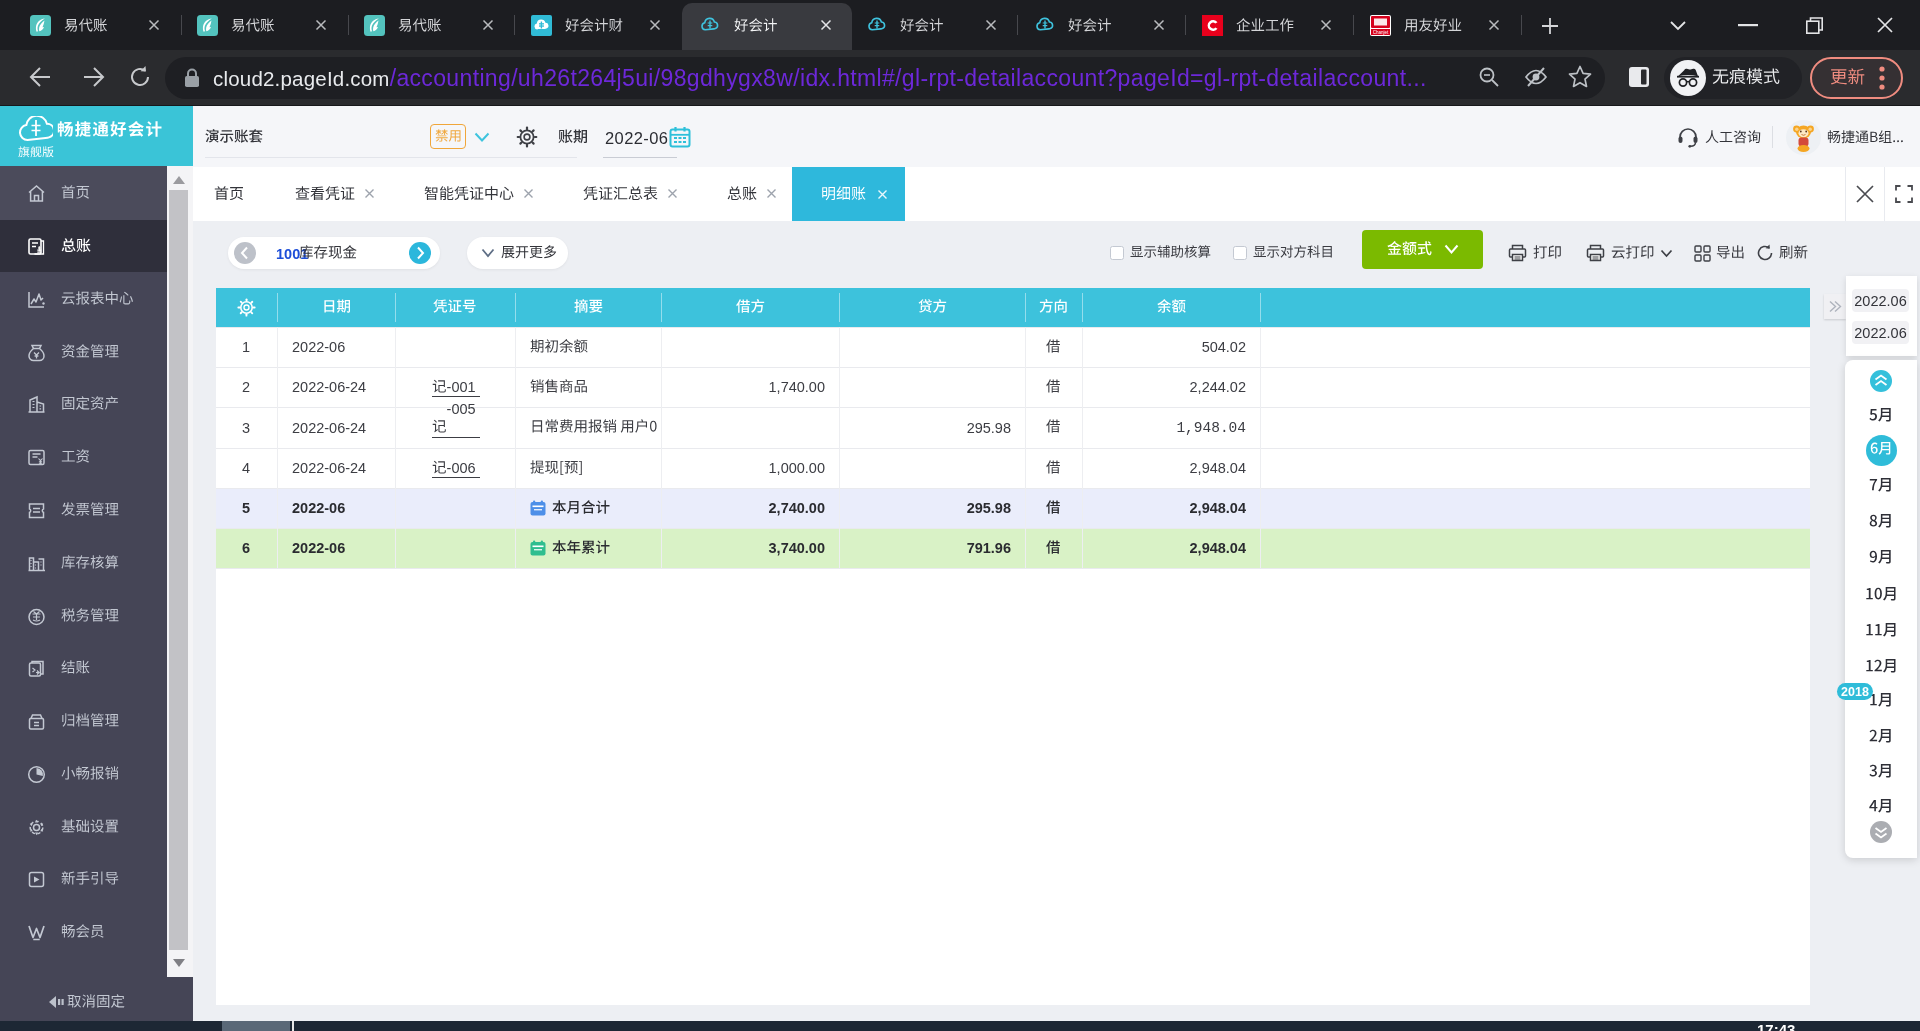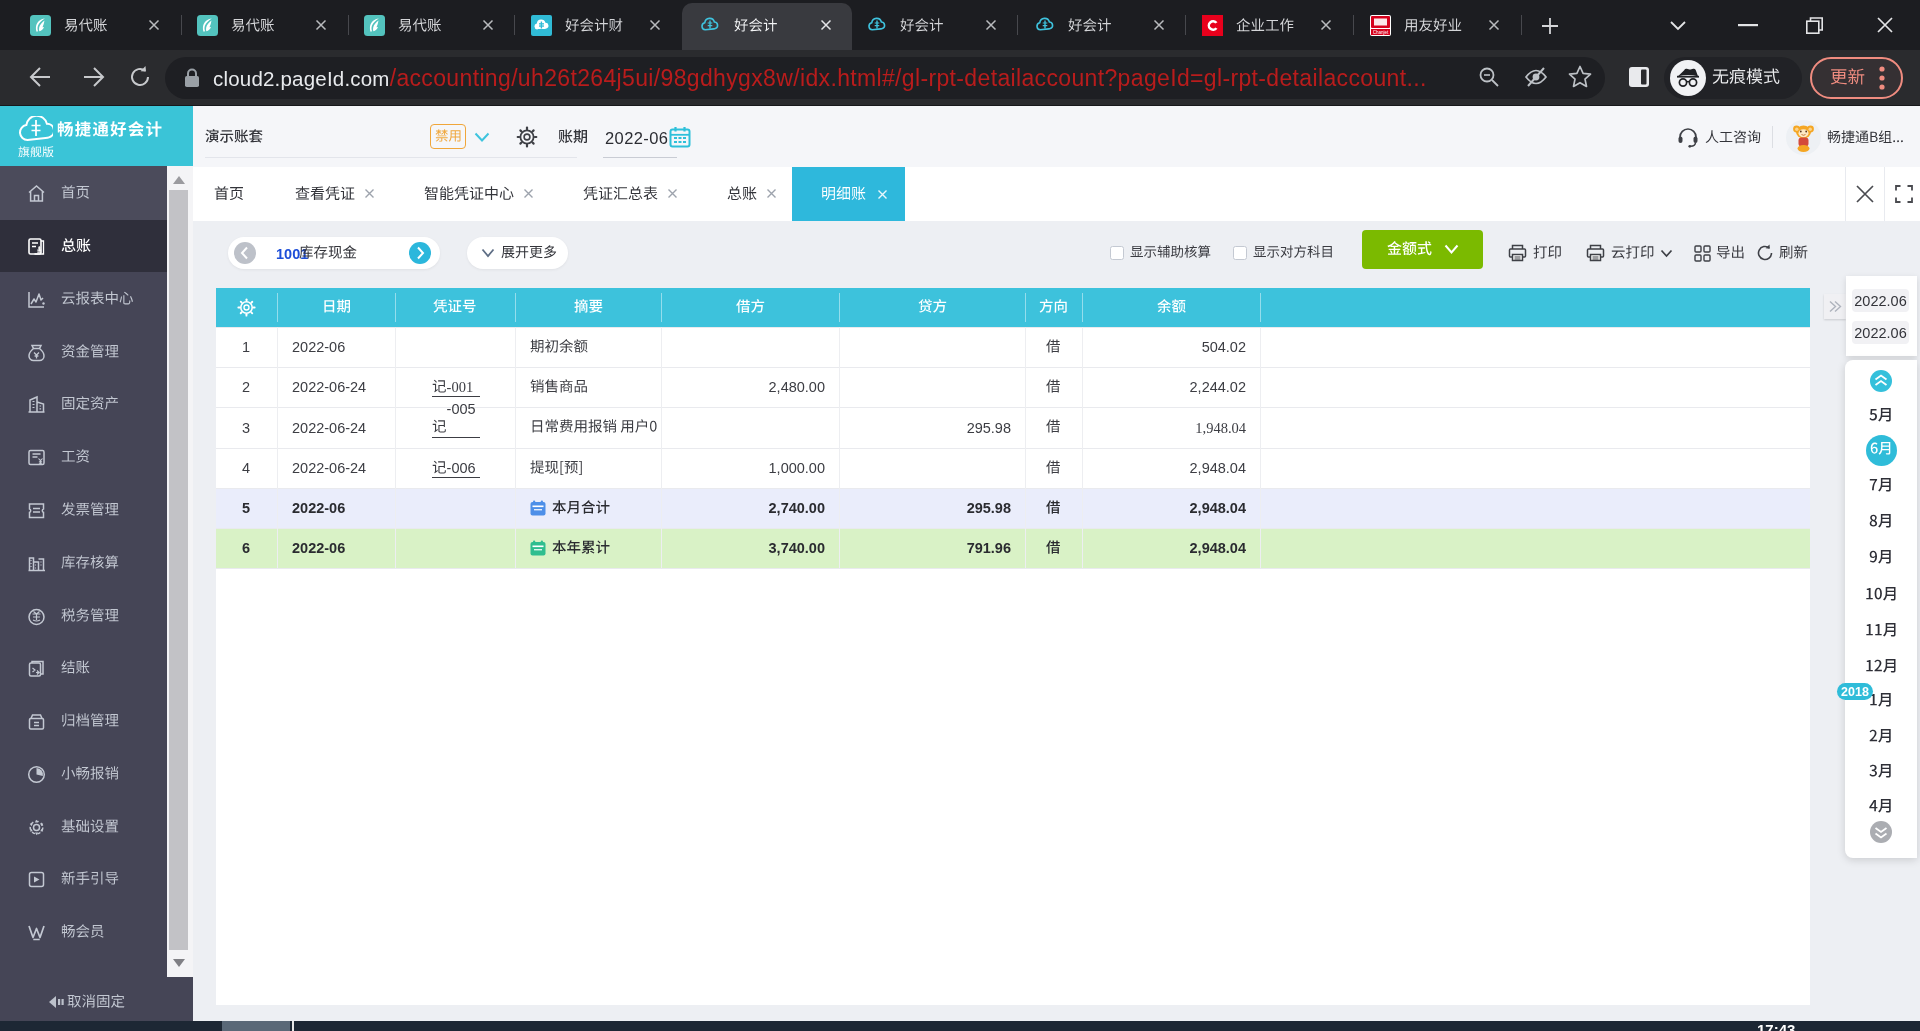--- a/index.html
+++ b/index.html
@@ -144,21 +144,21 @@
   </svg>
 <svg class="t" style="left:128px;top:65px" width="24" height="24" viewBox="0 0 24 24">
     <path d="M20 12 a8 8 0 1 1 -2.9 -6.2" stroke="#C7C9CC" stroke-width="2" fill="none"></path>
     <path d="M17.5 1 L18 6.5 L12.6 6.2 Z" fill="#C7C9CC"></path>
   </svg>
 <div class="r" style="left:165px;top:57px;width:1440px;height:42px;background:#1E1F23;border-radius:21px;"></div>
 <svg class="t" style="left:184px;top:68px" width="16" height="20" viewBox="0 0 16 20">
     <rect x="1" y="8" width="14" height="11" rx="1.8" fill="#9AA0A6"></rect>
     <path d="M4 8 V5.5 a4 4 0 0 1 8 0 V8" stroke="#9AA0A6" stroke-width="2" fill="none"></path>
   </svg>
-<div class="lt" style="left:213px;top:77.5px;transform:translateY(-50%);line-height:1;font-size:20.5px;font-family:'Liberation Sans',sans-serif;letter-spacing:0.2px"><span style="color:#E8EAED">cloud2.pageId.com</span><span style="color:#b91c1c;font-size:23px;letter-spacing:0.35px">/accounting/uh26t264j5ui/98gdhygx8w/idx.html#/gl-rpt-detailaccount?pageId=gl-rpt-detailaccount...</span></div>
+<div class="lt" style="left:213px;top:77.5px;transform:translateY(-50%);line-height:1;font-size:20.5px;font-family:'Liberation Sans',sans-serif;letter-spacing:0.2px"><span style="color:#E8EAED">cloud2.pageId.com</span><span style="color:#6d28d9;font-size:23px;letter-spacing:0.35px">/accounting/uh26t264j5ui/98gdhygx8w/idx.html#/gl-rpt-detailaccount?pageId=gl-rpt-detailaccount...</span></div>
 <svg class="t" style="left:1478px;top:66px" width="22" height="22" viewBox="0 0 22 22">
     <circle cx="9" cy="9" r="6.5" stroke="#BDC1C6" stroke-width="1.8" fill="none"></circle>
     <path d="M14 14 L20 20" stroke="#BDC1C6" stroke-width="1.8"></path>
     <path d="M6 9 H12" stroke="#BDC1C6" stroke-width="1.6"></path>
   </svg>
 <svg class="t" style="left:1524px;top:66px" width="24" height="22" viewBox="0 0 24 22">
     <path d="M2 11 q10 -13 20 0 q-10 13 -20 0 Z" stroke="#BDC1C6" stroke-width="1.7" fill="none"></path>
     <circle cx="12" cy="11" r="3.4" fill="#BDC1C6"></circle>
     <path d="M4 20 L20 2" stroke="#BDC1C6" stroke-width="2"></path>
   </svg>
@@ -584,45 +584,45 @@
   </svg>
 <svg class="t" style="left:1045.8px;top:338.8px" width="14" height="18">
     <path d="M10.4 0.4V2.1H7.7V0.4H6.7V2.1H4.7V3.1H6.7V5.0H4.1V6.0H14.0V5.0H11.5V3.1H13.5V2.1H11.5V0.4ZM7.7 3.1H10.4V5.0H7.7ZM6.7 10.5H11.7V12.1H6.7ZM6.7 9.7V8.1H11.7V9.7ZM5.7 7.2V13.7H6.7V13.0H11.7V13.6H12.8V7.2ZM3.8 0.3C3.0 2.6 1.7 4.7 0.2 6.1C0.4 6.4 0.7 6.9 0.8 7.2C1.3 6.7 1.8 6.1 2.3 5.4V13.6H3.4V3.8C3.9 2.8 4.5 1.7 4.9 0.7Z" fill="#3C3D43"></path>
   </svg>
 <div class="lt" style="left:1246.0px;top:347.0px;font-size:14.5px;color:#3C3D43;font-weight:400;font-family:'Liberation Sans',sans-serif;line-height:1;transform:translateY(-50%) translateX(-100%);">504.02</div>
 <div class="lt" style="left:246.0px;top:387.0px;font-size:14.5px;color:#3C3D43;font-weight:400;font-family:'Liberation Sans',sans-serif;line-height:1;transform:translateY(-50%) translateX(-50%);">2</div>
 <div class="lt" style="left:292.0px;top:387.0px;font-size:14.5px;color:#3C3D43;font-weight:400;font-family:'Liberation Sans',sans-serif;line-height:1;transform:translateY(-50%);">2022-06-24</div>
 <svg class="t" style="left:431.6px;top:378.8px" width="14" height="18">
     <path d="M1.8 1.3C2.6 2.0 3.6 3.0 4.1 3.7L4.9 2.9C4.4 2.3 3.3 1.3 2.6 0.7ZM2.9 13.4V13.3C3.1 13.1 3.5 12.8 5.9 11.0C5.8 10.8 5.6 10.4 5.6 10.1L4.1 11.1V4.8H0.7V5.9H3.0V11.1C3.0 11.8 2.5 12.3 2.3 12.5C2.5 12.7 2.8 13.1 2.9 13.4ZM6.1 1.3V2.4H11.8V6.1H6.4V11.6C6.4 13.1 6.9 13.4 8.5 13.4C8.9 13.4 11.5 13.4 11.8 13.4C13.4 13.4 13.8 12.8 13.9 10.4C13.6 10.3 13.2 10.1 12.9 9.9C12.8 12.0 12.7 12.4 11.8 12.4C11.2 12.4 9.0 12.4 8.6 12.4C7.6 12.4 7.5 12.2 7.5 11.7V7.1H11.8V7.9H12.9V1.3Z" fill="#3C3D43"></path>
   </svg>
-<div class="lt" style="left:446.6px;top:387.0px;font-size:14.5px;color:#3C3D43;font-weight:400;font-family:Liberation Serif, serif;line-height:1;transform:translateY(-50%);">-001</div>
+<div class="lt" style="left:446.6px;top:387.0px;font-size:14.5px;color:#3C3D43;font-weight:400;font-family:Liberation Sans, sans-serif;line-height:1;transform:translateY(-50%);">-001</div>
 <div class="r" style="left:431.597px;top:396.0px;width:48.806000000000004px;height:1px;background:#3C3D43;"></div>
 <svg class="t" style="left:530.0px;top:378.8px" width="58" height="18">
     <path d="M6.4 1.2C6.9 2.0 7.5 3.2 7.7 3.9L8.6 3.4C8.4 2.7 7.8 1.6 7.2 0.8ZM12.9 0.7C12.5 1.6 11.8 2.7 11.4 3.5L12.2 3.8C12.7 3.1 13.3 2.1 13.8 1.1ZM2.6 0.3C2.1 1.7 1.4 2.9 0.5 3.8C0.7 4.0 1.0 4.6 1.1 4.8C1.6 4.3 2.0 3.7 2.4 3.1H5.9V2.0H2.9C3.2 1.6 3.4 1.1 3.5 0.6ZM0.9 7.5V8.5H3.0V11.4C3.0 12.0 2.5 12.4 2.3 12.5C2.5 12.7 2.7 13.2 2.8 13.4C3.0 13.2 3.4 13.0 5.9 11.6C5.8 11.4 5.7 11.0 5.7 10.7L4.0 11.5V8.5H6.0V7.5H4.0V5.5H5.7V4.5H1.5V5.5H3.0V7.5ZM7.5 7.9H12.4V9.5H7.5ZM7.5 7.0V5.5H12.4V7.0ZM9.5 0.3V4.4H6.6V13.6H7.5V10.5H12.4V12.3C12.4 12.5 12.3 12.5 12.1 12.5C11.9 12.5 11.2 12.5 10.4 12.5C10.5 12.8 10.6 13.2 10.7 13.5C11.8 13.5 12.5 13.5 12.9 13.3C13.3 13.2 13.4 12.8 13.4 12.3V4.4L12.4 4.4H10.5V0.3Z M18.1 0.3C17.4 1.9 16.2 3.5 15.0 4.5C15.2 4.7 15.6 5.2 15.7 5.4C16.2 5.0 16.6 4.5 17.0 4.0V8.8H18.1V8.2H27.6V7.3H22.9V6.2H26.6V5.5H22.9V4.5H26.5V3.7H22.9V2.7H27.2V1.9H23.1C22.9 1.4 22.5 0.8 22.2 0.3L21.3 0.6C21.5 1.0 21.7 1.4 21.9 1.9H18.5C18.7 1.4 18.9 1.0 19.1 0.6ZM17.0 9.2V13.7H18.1V13.0H25.6V13.7H26.7V9.2ZM18.1 12.1V10.2H25.6V12.1ZM21.8 4.5V5.5H18.1V4.5ZM21.8 3.7H18.1V2.7H21.8ZM21.8 6.2V7.3H18.1V6.2Z M33.0 3.1C33.3 3.7 33.7 4.4 33.9 4.8L34.9 4.4C34.7 4.0 34.3 3.3 33.9 2.8ZM37.1 6.6C38.1 7.3 39.3 8.3 40.0 8.8L40.6 8.1C40.0 7.5 38.7 6.6 37.7 6.0ZM34.7 6.1C34.1 6.8 33.1 7.5 32.2 8.0C32.3 8.3 32.6 8.7 32.7 8.9C33.6 8.3 34.8 7.3 35.5 6.4ZM38.6 2.9C38.3 3.5 37.9 4.3 37.5 4.9H30.7V13.6H31.8V5.8H40.8V12.4C40.8 12.6 40.7 12.7 40.5 12.7C40.3 12.7 39.4 12.7 38.5 12.7C38.7 12.9 38.8 13.3 38.9 13.5C40.1 13.5 40.8 13.5 41.3 13.4C41.7 13.3 41.8 13.0 41.8 12.4V4.9H38.6C39.0 4.4 39.4 3.8 39.7 3.2ZM33.6 8.5V12.5H34.5V11.8H38.9V8.5ZM34.5 9.3H38.0V11.0H34.5ZM35.4 0.5C35.6 0.9 35.8 1.4 36.0 1.9H29.9V2.8H42.6V1.9H37.1C37.0 1.4 36.7 0.7 36.4 0.2Z M47.9 1.9H53.7V4.7H47.9ZM46.8 0.9V5.7H54.8V0.9ZM44.7 7.3V13.6H45.7V12.8H48.8V13.5H49.9V7.3ZM45.7 11.8V8.3H48.8V11.8ZM51.5 7.3V13.6H52.5V12.8H55.8V13.5H56.9V7.3ZM52.5 11.8V8.3H55.8V11.8Z" fill="#3C3D43"></path>
   </svg>
-<div class="lt" style="left:825.0px;top:387.0px;font-size:14.5px;color:#3C3D43;font-weight:400;font-family:'Liberation Sans',sans-serif;line-height:1;transform:translateY(-50%) translateX(-100%);">2,480.00</div>
+<div class="lt" style="left:825.0px;top:387.0px;font-size:14.5px;color:#3C3D43;font-weight:400;font-family:'Liberation Sans',sans-serif;line-height:1;transform:translateY(-50%) translateX(-100%);">1,740.00</div>
 <svg class="t" style="left:1045.8px;top:378.8px" width="14" height="18">
     <path d="M10.4 0.4V2.1H7.7V0.4H6.7V2.1H4.7V3.1H6.7V5.0H4.1V6.0H14.0V5.0H11.5V3.1H13.5V2.1H11.5V0.4ZM7.7 3.1H10.4V5.0H7.7ZM6.7 10.5H11.7V12.1H6.7ZM6.7 9.7V8.1H11.7V9.7ZM5.7 7.2V13.7H6.7V13.0H11.7V13.6H12.8V7.2ZM3.8 0.3C3.0 2.6 1.7 4.7 0.2 6.1C0.4 6.4 0.7 6.9 0.8 7.2C1.3 6.7 1.8 6.1 2.3 5.4V13.6H3.4V3.8C3.9 2.8 4.5 1.7 4.9 0.7Z" fill="#3C3D43"></path>
   </svg>
 <div class="lt" style="left:1246.0px;top:387.0px;font-size:14.5px;color:#3C3D43;font-weight:400;font-family:'Liberation Sans',sans-serif;line-height:1;transform:translateY(-50%) translateX(-100%);text-align:right;">2,244.02</div>
 <div class="lt" style="left:246.0px;top:427.5px;font-size:14.5px;color:#3C3D43;font-weight:400;font-family:'Liberation Sans',sans-serif;line-height:1;transform:translateY(-50%) translateX(-50%);">3</div>
 <div class="lt" style="left:292.0px;top:427.5px;font-size:14.5px;color:#3C3D43;font-weight:400;font-family:'Liberation Sans',sans-serif;line-height:1;transform:translateY(-50%);">2022-06-24</div>
 <svg class="t" style="left:431.6px;top:419.3px" width="14" height="18">
     <path d="M1.8 1.3C2.6 2.0 3.6 3.0 4.1 3.7L4.9 2.9C4.4 2.3 3.3 1.3 2.6 0.7ZM2.9 13.4V13.3C3.1 13.1 3.5 12.8 5.9 11.0C5.8 10.8 5.6 10.4 5.6 10.1L4.1 11.1V4.8H0.7V5.9H3.0V11.1C3.0 11.8 2.5 12.3 2.3 12.5C2.5 12.7 2.8 13.1 2.9 13.4ZM6.1 1.3V2.4H11.8V6.1H6.4V11.6C6.4 13.1 6.9 13.4 8.5 13.4C8.9 13.4 11.5 13.4 11.8 13.4C13.4 13.4 13.8 12.8 13.9 10.4C13.6 10.3 13.2 10.1 12.9 9.9C12.8 12.0 12.7 12.4 11.8 12.4C11.2 12.4 9.0 12.4 8.6 12.4C7.6 12.4 7.5 12.2 7.5 11.7V7.1H11.8V7.9H12.9V1.3Z" fill="#3C3D43"></path>
   </svg>
 <div class="lt" style="left:446.6px;top:409px;font-size:14.5px;color:#3C3D43;font-weight:400;font-family:'Liberation Sans',sans-serif;line-height:1;transform:translateY(-50%);">-005</div>
 <div class="r" style="left:431.597px;top:436.5px;width:48.806000000000004px;height:1px;background:#3C3D43;"></div>
 <svg class="t" style="left:530.0px;top:419.3px" width="127" height="18">
     <path d="M3.7 7.4H10.9V11.4H3.7ZM3.7 6.3V2.4H10.9V6.3ZM2.6 1.3V13.5H3.7V12.5H10.9V13.4H12.1V1.3Z M19.0 5.4H24.5V6.8H19.0ZM16.7 8.8V13.0H17.8V9.8H21.4V13.6H22.5V9.8H25.9V11.8C25.9 12.0 25.8 12.0 25.6 12.1C25.3 12.1 24.6 12.1 23.7 12.0C23.9 12.3 24.0 12.7 24.1 13.0C25.2 13.0 25.9 13.0 26.4 12.9C26.9 12.7 27.0 12.4 27.0 11.8V8.8H22.5V7.6H25.6V4.5H18.0V7.6H21.4V8.8ZM16.9 0.8C17.4 1.3 17.8 2.0 18.1 2.5H15.7V5.7H16.8V3.5H26.8V5.7H27.9V2.5H22.4V0.3H21.3V2.5H18.3L19.1 2.1C18.9 1.7 18.4 0.9 17.9 0.4ZM25.6 0.4C25.3 0.9 24.7 1.7 24.3 2.2L25.2 2.5C25.7 2.1 26.2 1.4 26.7 0.8Z M35.9 9.1C35.4 11.3 34.2 12.3 29.6 12.7C29.8 12.9 30.0 13.4 30.1 13.6C34.9 13.1 36.4 11.8 37.0 9.1ZM36.6 11.6C38.4 12.2 40.8 13.0 42.1 13.6L42.7 12.8C41.4 12.2 38.9 11.4 37.1 10.9ZM34.1 3.8C34.1 4.2 34.0 4.6 33.9 4.9H31.8L32.0 3.8ZM35.1 3.8H37.5V4.9H35.0C35.1 4.6 35.1 4.2 35.1 3.8ZM31.1 3.1C31.0 3.9 30.9 5.0 30.7 5.7H33.3C32.7 6.3 31.7 6.9 29.9 7.3C30.0 7.5 30.3 7.9 30.4 8.2C30.9 8.0 31.3 7.9 31.7 7.8V11.6H32.8V8.5H39.8V11.5H40.9V7.6H32.2C33.5 7.1 34.2 6.4 34.6 5.7H37.5V7.2H38.5V5.7H41.4C41.4 6.1 41.3 6.3 41.2 6.4C41.2 6.5 41.1 6.5 40.9 6.5C40.7 6.5 40.3 6.5 39.9 6.4C40.0 6.6 40.1 7.0 40.1 7.2C40.6 7.2 41.1 7.2 41.4 7.2C41.7 7.2 41.9 7.1 42.1 6.9C42.3 6.7 42.4 6.2 42.5 5.3C42.5 5.1 42.5 4.9 42.5 4.9H38.5V3.8H41.7V1.2H38.5V0.3H37.5V1.2H35.1V0.3H34.2V1.2H30.6V2.0H34.2V3.0L31.6 3.1ZM35.1 2.0H37.5V3.0H35.1ZM38.5 2.0H40.7V3.0H38.5Z M45.7 1.3V6.6C45.7 8.6 45.6 11.2 44.0 13.0C44.2 13.1 44.6 13.5 44.8 13.7C45.9 12.5 46.4 10.8 46.6 9.2H50.3V13.5H51.4V9.2H55.3V12.2C55.3 12.4 55.2 12.5 54.9 12.5C54.6 12.5 53.6 12.5 52.6 12.5C52.8 12.8 52.9 13.3 53.0 13.5C54.4 13.6 55.2 13.5 55.7 13.4C56.2 13.2 56.4 12.9 56.4 12.2V1.3ZM46.8 2.3H50.3V4.7H46.8ZM55.3 2.3V4.7H51.4V2.3ZM46.8 5.7H50.3V8.1H46.7C46.8 7.6 46.8 7.1 46.8 6.6ZM55.3 5.7V8.1H51.4V5.7Z M64.1 0.8V13.6H65.2V6.7H65.7C66.2 8.3 67.0 9.7 67.9 10.9C67.2 11.7 66.3 12.4 65.3 12.9C65.6 13.1 65.9 13.4 66.0 13.7C67.0 13.1 67.9 12.5 68.6 11.7C69.4 12.5 70.3 13.1 71.2 13.6C71.4 13.3 71.7 12.9 72.0 12.7C71.0 12.3 70.1 11.6 69.3 10.8C70.4 9.4 71.1 7.7 71.5 5.9L70.7 5.7L70.5 5.7H65.2V1.8H69.8C69.8 3.1 69.7 3.7 69.5 3.9C69.4 4.0 69.2 4.0 68.9 4.0C68.6 4.0 67.7 4.0 66.7 3.9C66.9 4.1 67.0 4.5 67.0 4.8C68.0 4.8 68.9 4.9 69.4 4.8C69.9 4.8 70.2 4.7 70.4 4.5C70.8 4.1 70.9 3.3 71.0 1.2C71.0 1.1 71.0 0.8 71.0 0.8ZM66.7 6.7H70.2C69.8 7.9 69.3 9.0 68.6 10.0C67.8 9.0 67.1 7.9 66.7 6.7ZM60.7 0.3V3.2H58.7V4.3H60.7V7.4L58.5 8.0L58.8 9.1L60.7 8.5V12.3C60.7 12.5 60.7 12.6 60.4 12.6C60.2 12.6 59.5 12.6 58.6 12.6C58.8 12.9 58.9 13.3 59.0 13.6C60.1 13.6 60.8 13.6 61.2 13.4C61.7 13.3 61.8 12.9 61.8 12.3V8.2L63.6 7.6L63.5 6.6L61.8 7.1V4.3H63.5V3.2H61.8V0.3Z M78.9 1.2C79.4 2.0 80.0 3.2 80.2 3.9L81.1 3.4C80.9 2.7 80.3 1.6 79.7 0.8ZM85.4 0.7C85.0 1.6 84.3 2.7 83.9 3.5L84.7 3.8C85.2 3.1 85.8 2.1 86.3 1.1ZM75.1 0.3C74.6 1.7 73.9 2.9 73.0 3.8C73.2 4.0 73.5 4.6 73.6 4.8C74.1 4.3 74.5 3.7 74.9 3.1H78.4V2.0H75.4C75.7 1.6 75.9 1.1 76.0 0.6ZM73.4 7.5V8.5H75.5V11.4C75.5 12.0 75.0 12.4 74.8 12.5C75.0 12.7 75.2 13.2 75.3 13.4C75.5 13.2 75.9 13.0 78.4 11.6C78.3 11.4 78.2 11.0 78.2 10.7L76.5 11.5V8.5H78.5V7.5H76.5V5.5H78.2V4.5H74.0V5.5H75.5V7.5ZM80.0 7.9H84.9V9.5H80.0ZM80.0 7.0V5.5H84.9V7.0ZM82.0 0.3V4.4H79.1V13.6H80.0V10.5H84.9V12.3C84.9 12.5 84.8 12.5 84.6 12.5C84.4 12.5 83.7 12.5 82.9 12.5C83.0 12.8 83.1 13.2 83.2 13.5C84.3 13.5 85.0 13.5 85.4 13.3C85.8 13.2 85.9 12.8 85.9 12.3V4.4L84.9 4.4H83.0V0.3Z M92.5 1.3V6.6C92.5 8.6 92.3 11.2 90.7 13.0C91.0 13.1 91.4 13.5 91.6 13.7C92.7 12.5 93.2 10.8 93.4 9.2H97.0V13.5H98.1V9.2H102.0V12.2C102.0 12.4 101.9 12.5 101.6 12.5C101.4 12.5 100.4 12.5 99.4 12.5C99.5 12.8 99.7 13.3 99.7 13.5C101.1 13.6 101.9 13.5 102.4 13.4C102.9 13.2 103.1 12.9 103.1 12.2V1.3ZM93.5 2.3H97.0V4.7H93.5ZM102.0 2.3V4.7H98.1V2.3ZM93.5 5.7H97.0V8.1H93.5C93.5 7.6 93.5 7.1 93.5 6.6ZM102.0 5.7V8.1H98.1V5.7Z M108.3 3.6H115.9V6.5H108.3L108.3 5.7ZM111.1 0.5C111.4 1.1 111.8 1.9 111.9 2.5H107.2V5.7C107.2 7.9 107.0 10.9 105.2 13.1C105.5 13.2 106.0 13.5 106.2 13.7C107.6 12.0 108.1 9.6 108.3 7.5H115.9V8.4H117.0V2.5H112.4L113.1 2.3C112.9 1.8 112.5 0.9 112.2 0.2Z M123.3 12.7C125.3 12.7 126.6 10.8 126.6 7.1C126.6 3.4 125.3 1.7 123.3 1.7C121.2 1.7 120.0 3.4 120.0 7.1C120.0 10.8 121.2 12.7 123.3 12.7ZM123.3 11.6C122.1 11.6 121.2 10.2 121.2 7.1C121.2 4.0 122.1 2.7 123.3 2.7C124.5 2.7 125.3 4.0 125.3 7.1C125.3 10.2 124.5 11.6 123.3 11.6Z" fill="#3C3D43"></path>
   </svg>
 <div class="lt" style="left:1011.0px;top:427.5px;font-size:14.5px;color:#3C3D43;font-weight:400;font-family:'Liberation Sans',sans-serif;line-height:1;transform:translateY(-50%) translateX(-100%);">295.98</div>
 <svg class="t" style="left:1045.8px;top:419.3px" width="14" height="18">
     <path d="M10.4 0.4V2.1H7.7V0.4H6.7V2.1H4.7V3.1H6.7V5.0H4.1V6.0H14.0V5.0H11.5V3.1H13.5V2.1H11.5V0.4ZM7.7 3.1H10.4V5.0H7.7ZM6.7 10.5H11.7V12.1H6.7ZM6.7 9.7V8.1H11.7V9.7ZM5.7 7.2V13.7H6.7V13.0H11.7V13.6H12.8V7.2ZM3.8 0.3C3.0 2.6 1.7 4.7 0.2 6.1C0.4 6.4 0.7 6.9 0.8 7.2C1.3 6.7 1.8 6.1 2.3 5.4V13.6H3.4V3.8C3.9 2.8 4.5 1.7 4.9 0.7Z" fill="#3C3D43"></path>
   </svg>
-<div class="lt" style="left:1246.0px;top:427.5px;font-size:14.5px;color:#3C3D43;font-weight:400;font-family:Liberation Serif, serif;line-height:1;transform:translateY(-50%) translateX(-100%);">1,948.04</div>
+<div class="lt" style="left:1246.0px;top:427.5px;font-size:14.5px;color:#3C3D43;font-weight:400;font-family:Liberation Mono, monospace;line-height:1;transform:translateY(-50%) translateX(-100%);">1,948.04</div>
 <div class="lt" style="left:246.0px;top:468.0px;font-size:14.5px;color:#3C3D43;font-weight:400;font-family:'Liberation Sans',sans-serif;line-height:1;transform:translateY(-50%) translateX(-50%);">4</div>
 <div class="lt" style="left:292.0px;top:468.0px;font-size:14.5px;color:#3C3D43;font-weight:400;font-family:'Liberation Sans',sans-serif;line-height:1;transform:translateY(-50%);">2022-06-24</div>
 <svg class="t" style="left:431.6px;top:459.8px" width="14" height="18">
     <path d="M1.8 1.3C2.6 2.0 3.6 3.0 4.1 3.7L4.9 2.9C4.4 2.3 3.3 1.3 2.6 0.7ZM2.9 13.4V13.3C3.1 13.1 3.5 12.8 5.9 11.0C5.8 10.8 5.6 10.4 5.6 10.1L4.1 11.1V4.8H0.7V5.9H3.0V11.1C3.0 11.8 2.5 12.3 2.3 12.5C2.5 12.7 2.8 13.1 2.9 13.4ZM6.1 1.3V2.4H11.8V6.1H6.4V11.6C6.4 13.1 6.9 13.4 8.5 13.4C8.9 13.4 11.5 13.4 11.8 13.4C13.4 13.4 13.8 12.8 13.9 10.4C13.6 10.3 13.2 10.1 12.9 9.9C12.8 12.0 12.7 12.4 11.8 12.4C11.2 12.4 9.0 12.4 8.6 12.4C7.6 12.4 7.5 12.2 7.5 11.7V7.1H11.8V7.9H12.9V1.3Z" fill="#3C3D43"></path>
   </svg>
 <div class="lt" style="left:446.6px;top:468.0px;font-size:14.5px;color:#3C3D43;font-weight:400;font-family:'Liberation Sans',sans-serif;line-height:1;transform:translateY(-50%);">-006</div>
 <div class="r" style="left:431.597px;top:477.0px;width:48.806000000000004px;height:1px;background:#3C3D43;"></div>
 <svg class="t" style="left:530.0px;top:459.8px" width="53" height="18">
     <path d="M6.9 3.5H11.8V4.7H6.9ZM6.9 1.6H11.8V2.7H6.9ZM5.9 0.8V5.5H12.8V0.8ZM6.2 8.2C6.0 10.3 5.3 11.9 4.0 13.0C4.3 13.1 4.7 13.5 4.9 13.6C5.6 12.9 6.2 12.1 6.6 11.0C7.6 13.0 9.1 13.4 11.2 13.4H13.7C13.8 13.1 13.9 12.7 14.1 12.4C13.6 12.4 11.6 12.4 11.3 12.4C10.8 12.4 10.3 12.4 9.9 12.4V10.1H12.9V9.2H9.9V7.5H13.6V6.6H5.3V7.5H8.8V12.1C8.0 11.7 7.4 11.1 6.9 9.8C7.1 9.4 7.1 8.8 7.2 8.3ZM2.4 0.3V3.2H0.6V4.2H2.4V7.4C1.6 7.7 1.0 7.8 0.4 8.0L0.7 9.1L2.4 8.5V12.3C2.4 12.5 2.3 12.5 2.1 12.5C2.0 12.5 1.4 12.5 0.8 12.5C0.9 12.8 1.0 13.3 1.1 13.5C2.0 13.5 2.6 13.5 2.9 13.3C3.3 13.2 3.4 12.9 3.4 12.3V8.2L5.0 7.6L4.9 6.7L3.4 7.1V4.2H5.0V3.2H3.4V0.3Z M20.8 1.0V8.7H21.8V2.0H26.2V8.7H27.3V1.0ZM15.1 11.0 15.4 12.1C16.7 11.7 18.6 11.1 20.3 10.6L20.2 9.6L18.3 10.2V6.5H19.8V5.5H18.3V2.3H20.1V1.3H15.3V2.3H17.2V5.5H15.5V6.5H17.2V10.5C16.4 10.7 15.7 10.9 15.1 11.0ZM23.4 3.2V6.0C23.4 8.3 23.0 11.0 19.3 12.9C19.5 13.1 19.9 13.5 20.0 13.7C22.4 12.4 23.5 10.7 24.1 8.9V12.0C24.1 13.0 24.4 13.3 25.5 13.3H26.8C28.0 13.3 28.2 12.7 28.3 10.4C28.1 10.3 27.7 10.2 27.5 9.9C27.4 12.0 27.3 12.4 26.8 12.4H25.6C25.2 12.4 25.1 12.3 25.1 11.9V8.5H24.2C24.4 7.6 24.5 6.8 24.5 6.0V3.2Z M30.5 14.9H33.4V14.2H31.5V1.8H33.4V1.0H30.5Z M43.6 5.3V8.2C43.6 9.7 43.3 11.6 39.8 12.8C40.1 13.0 40.4 13.3 40.5 13.6C44.2 12.2 44.6 10.0 44.6 8.2V5.3ZM44.4 11.2C45.3 11.9 46.5 13.0 47.1 13.6L47.8 12.8C47.2 12.2 46.0 11.2 45.1 10.5ZM35.2 3.7C36.1 4.2 37.2 5.0 38.0 5.7H34.5V6.6H36.8V12.3C36.8 12.5 36.8 12.6 36.6 12.6C36.4 12.6 35.7 12.6 34.9 12.6C35.1 12.9 35.2 13.3 35.3 13.6C36.3 13.6 36.9 13.6 37.4 13.4C37.8 13.2 37.9 12.9 37.9 12.4V6.6H39.4C39.2 7.4 38.9 8.2 38.6 8.8L39.5 9.0C39.8 8.2 40.3 6.9 40.7 5.8L40.0 5.6L39.8 5.7H38.8L39.1 5.3C38.8 5.0 38.3 4.7 37.8 4.3C38.7 3.6 39.6 2.4 40.2 1.4L39.6 0.9L39.4 1.0H34.8V2.0H38.7C38.2 2.6 37.6 3.3 37.1 3.8L35.8 3.0ZM41.2 3.4V10.3H42.2V4.4H46.2V10.2H47.2V3.4H44.4L44.9 1.9H47.8V0.9H40.6V1.9H43.7C43.6 2.4 43.5 2.9 43.4 3.4Z M48.9 14.9H51.8V1.0H48.9V1.8H50.8V14.2H48.9Z" fill="#3C3D43"></path>
   </svg>

